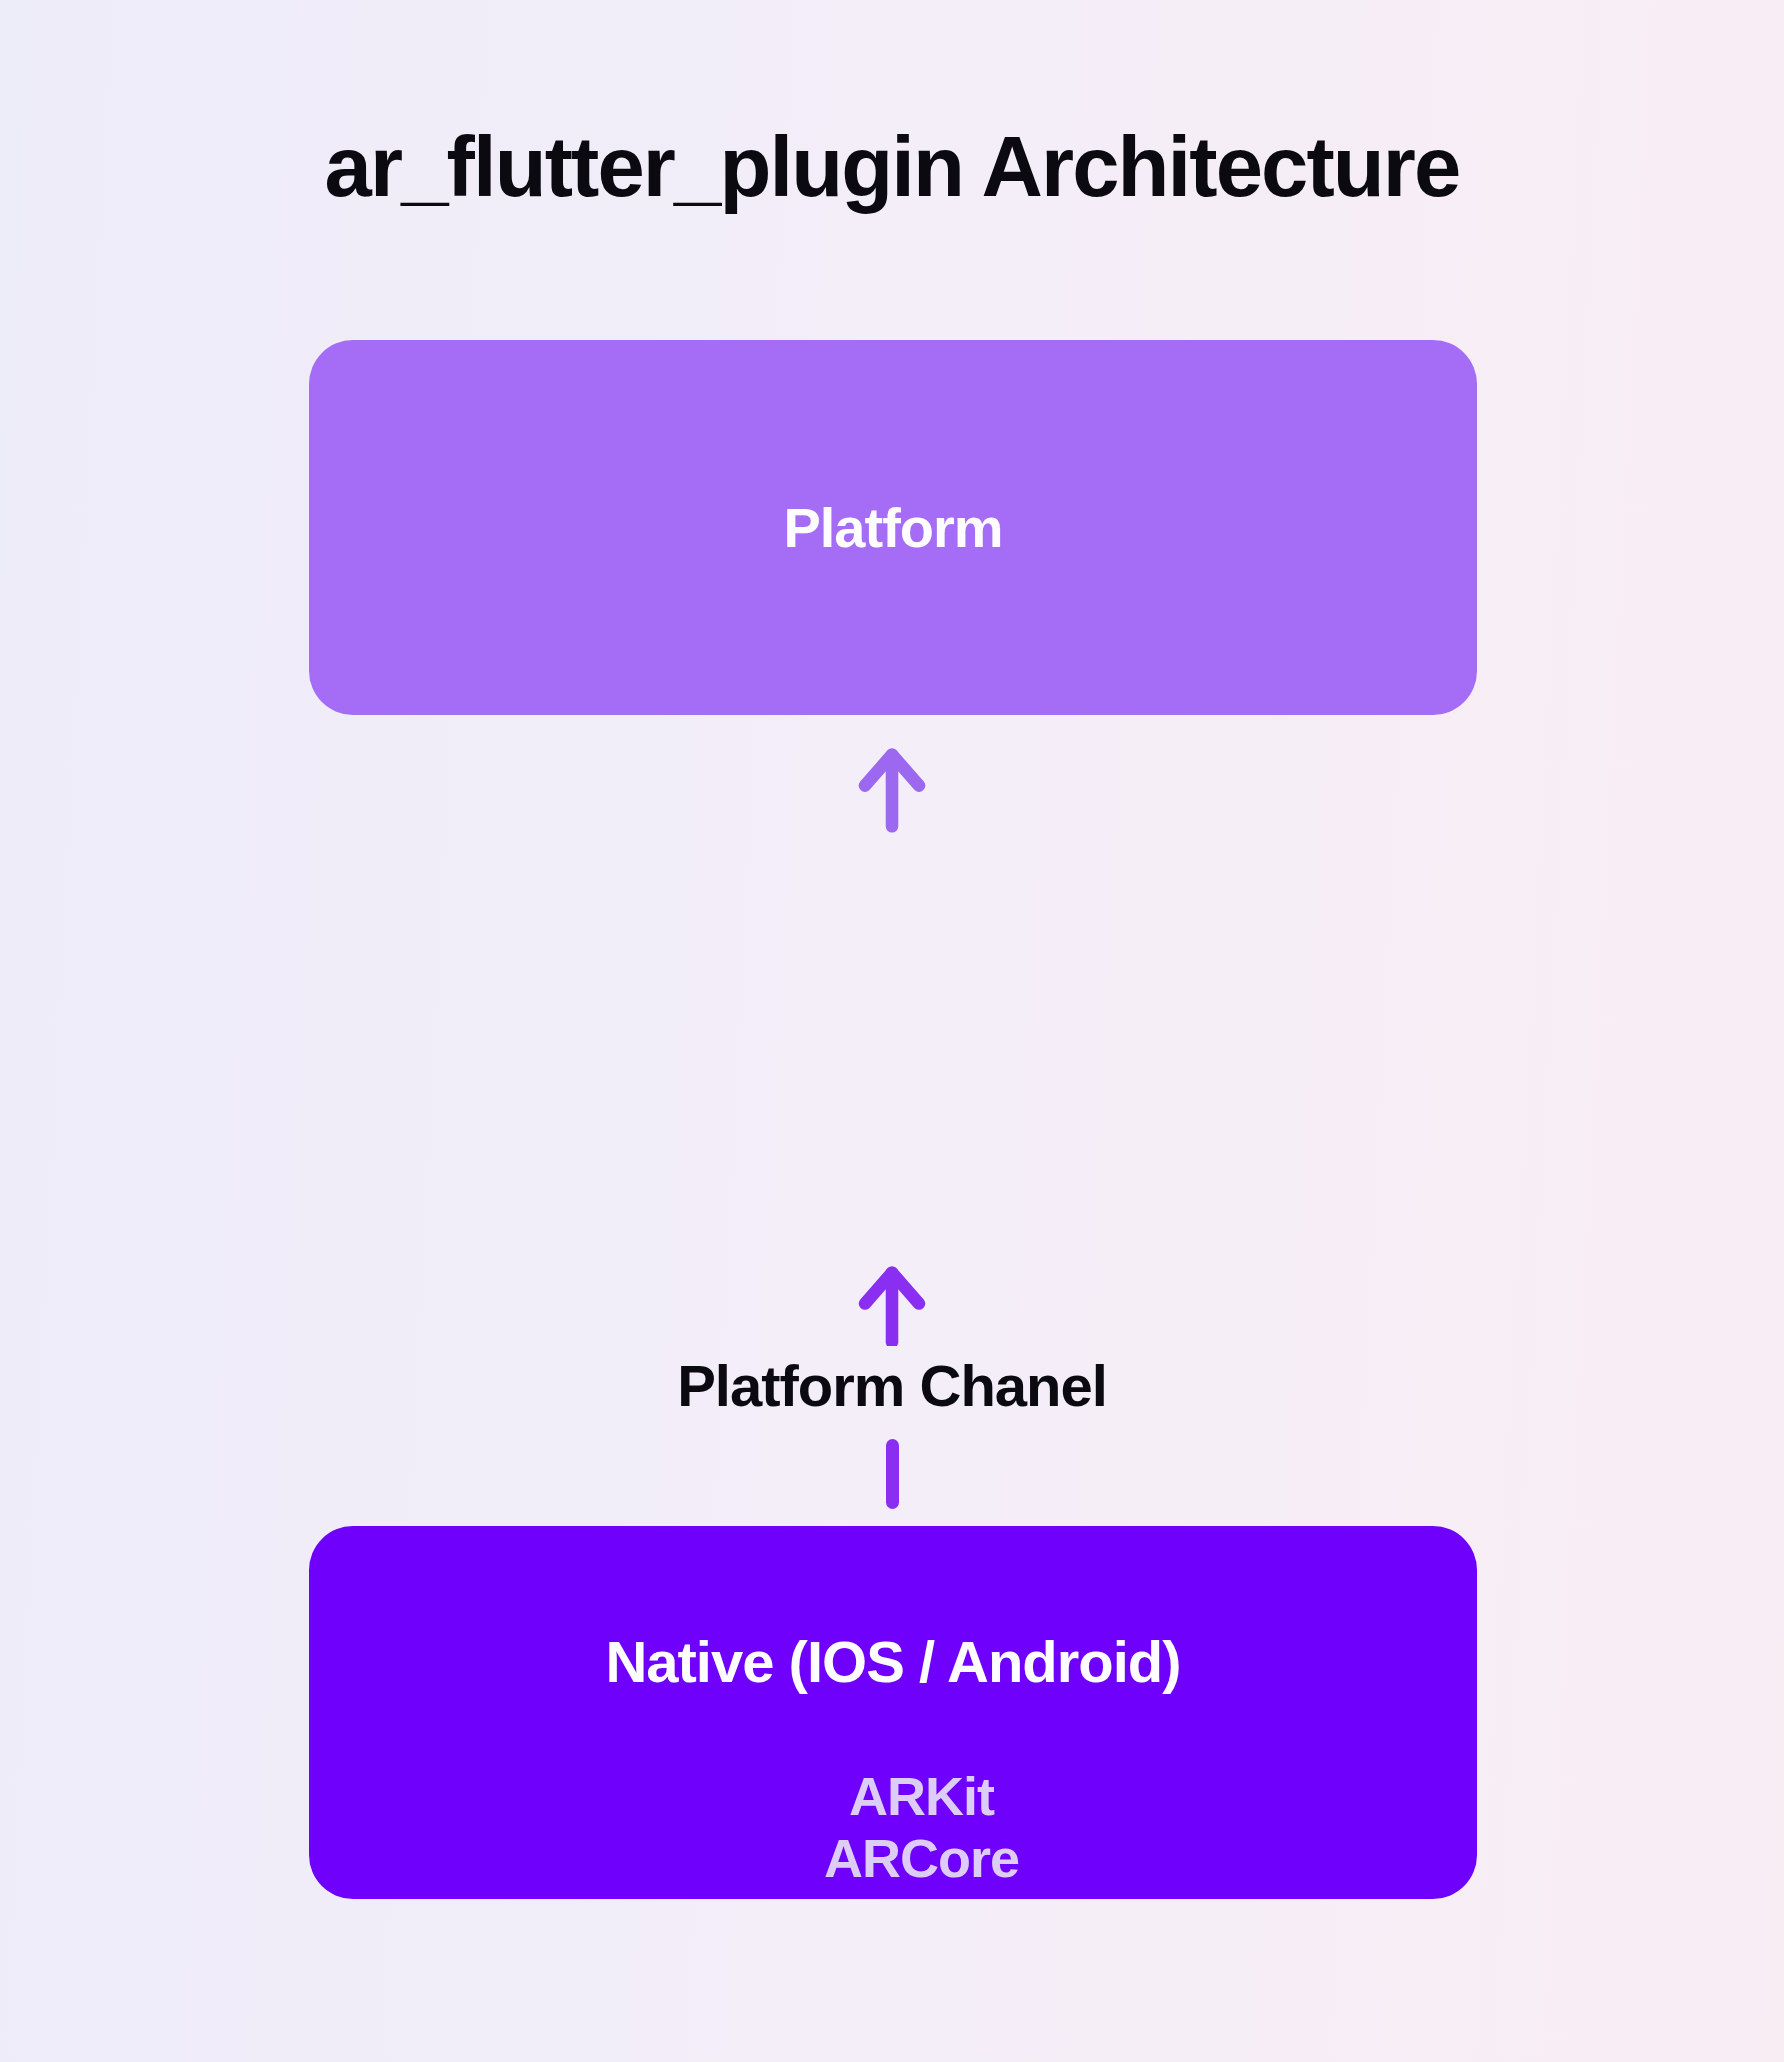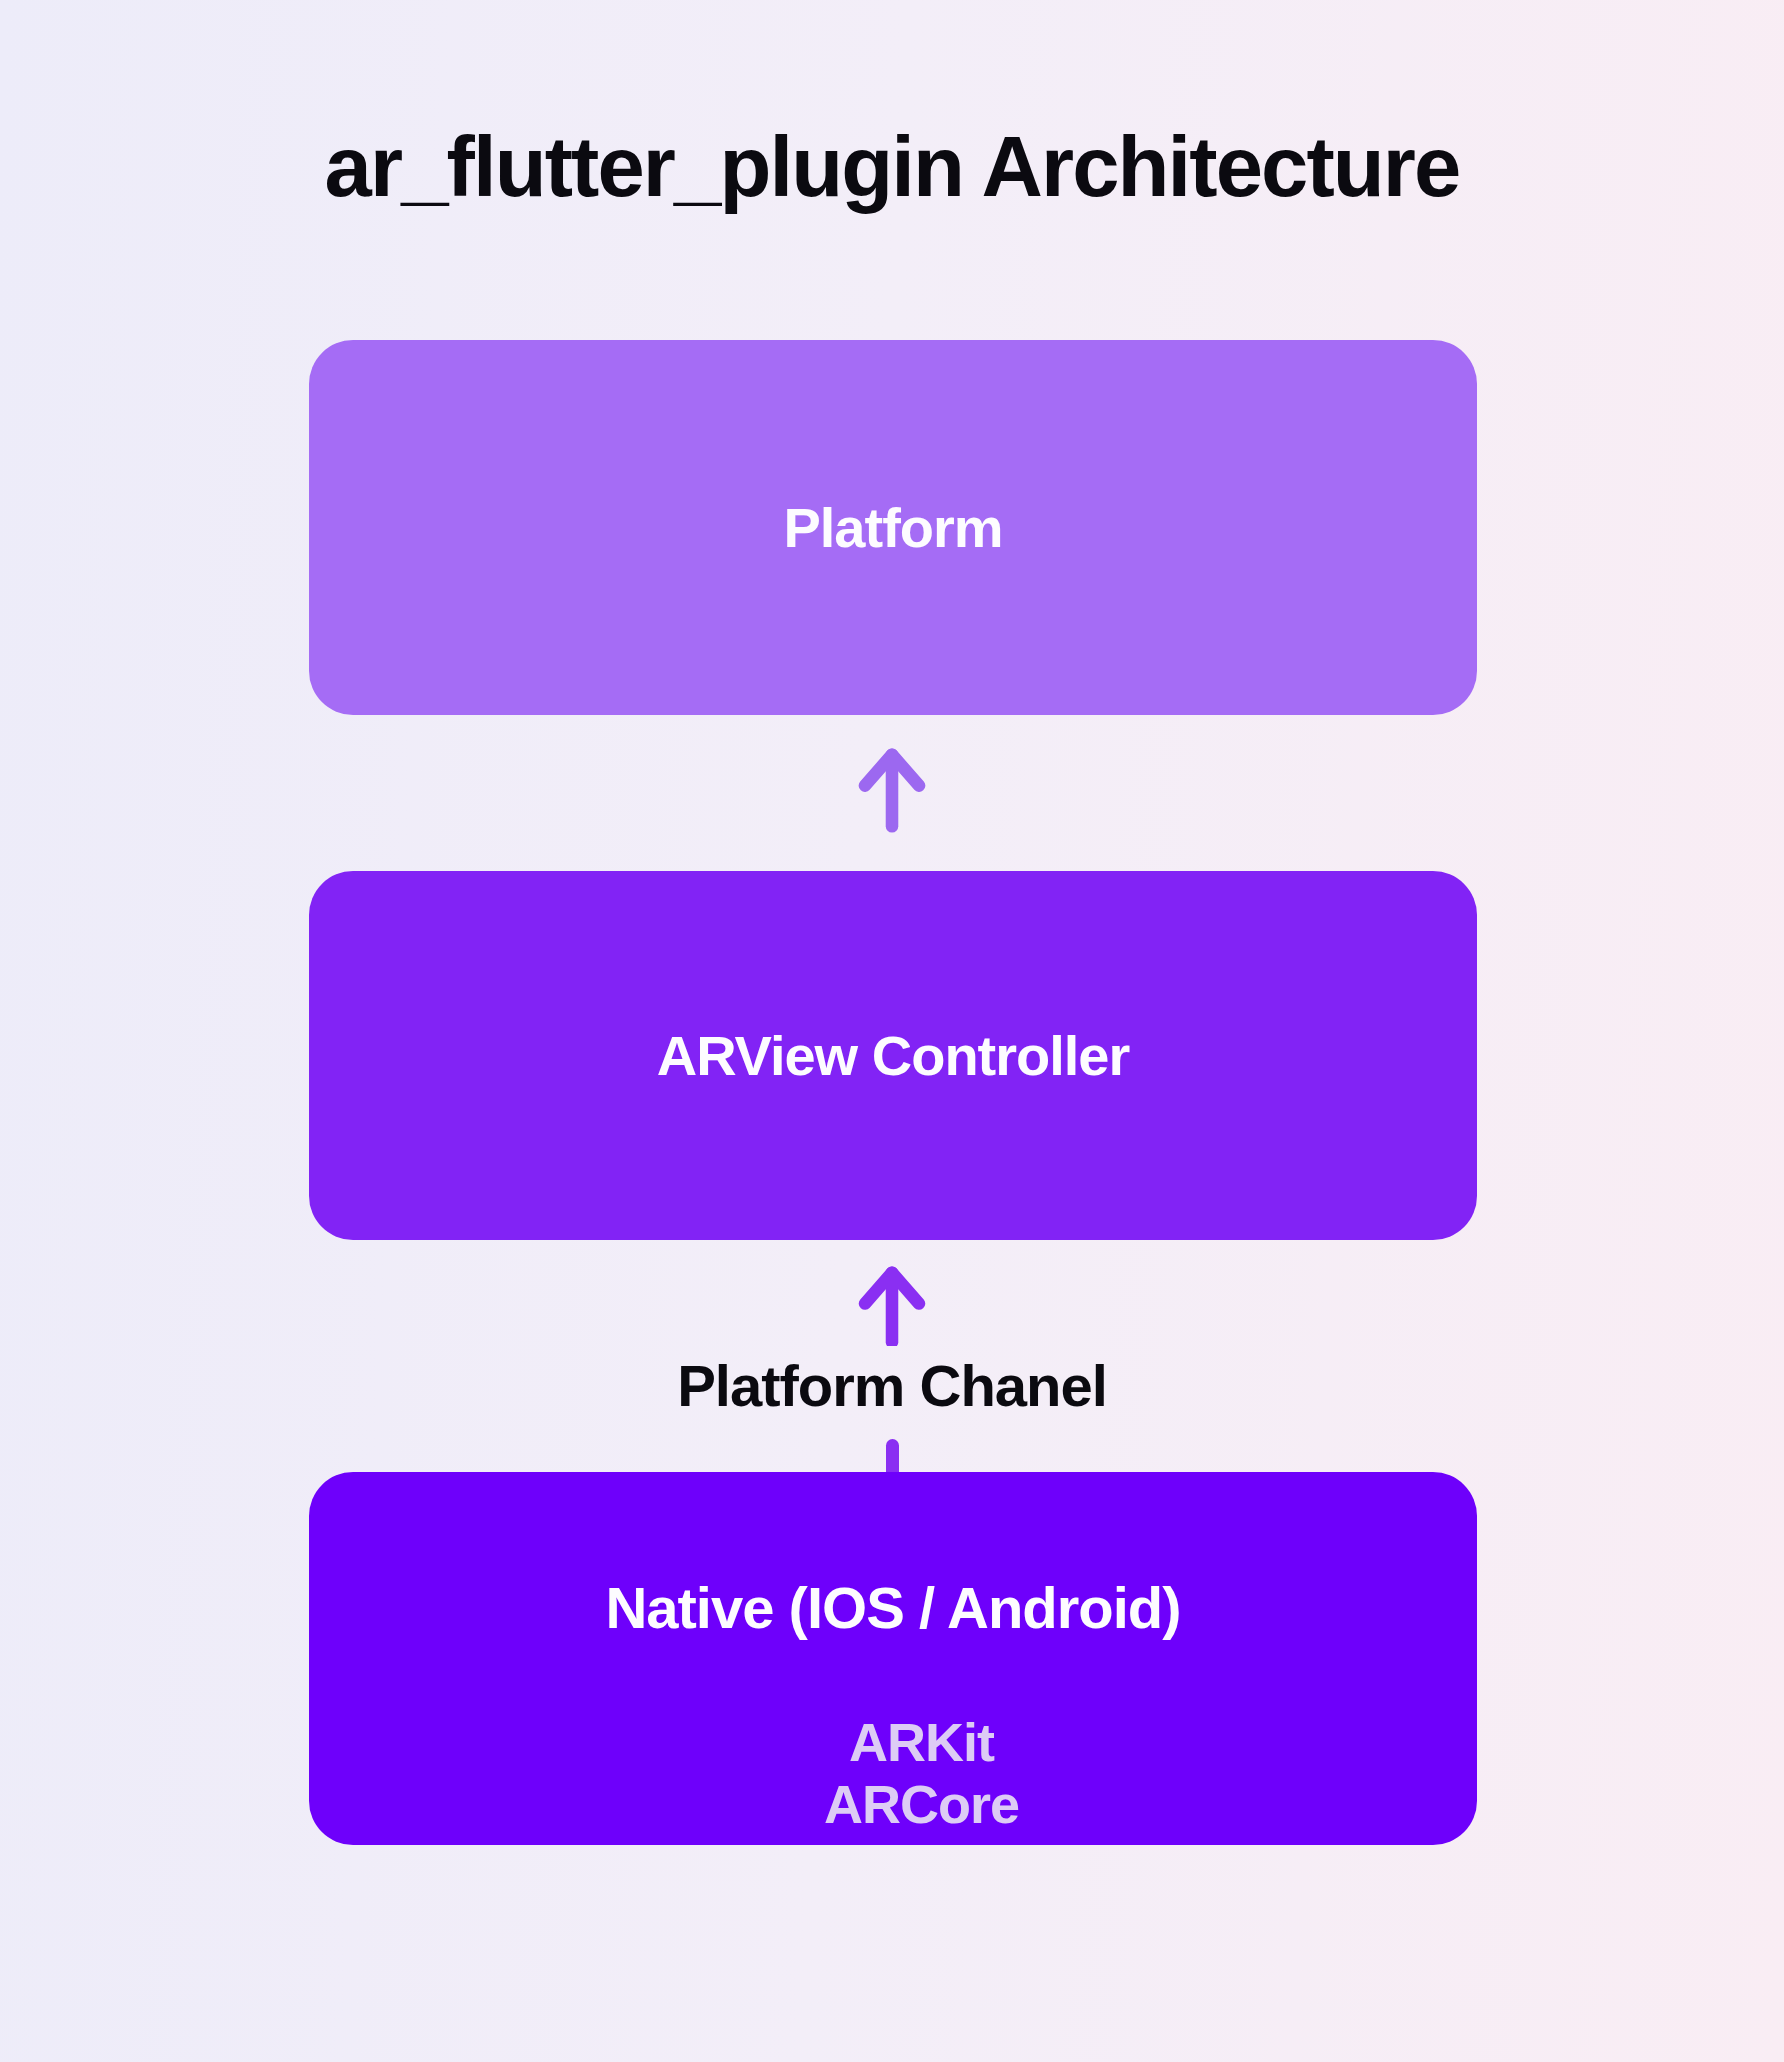--- a/index.html
+++ b/index.html
@@ -49,21 +49,21 @@
     top: 340px;
     height: 375px;
     background: var(--box-flutter);
   }
   .node-arview {
     top: 871px;
     height: 369px;
     background: var(--box-arview);
   }
   .node-native {
-    top: 1472px;
+    top: 1526px;
     height: 373px;
     background: var(--box-native);
     display: block;
   }
   .native-title {
     position: absolute;
     top: 102px;
     left: 0;
     width: 100%;
     text-align: center;
@@ -130,23 +130,20 @@
   </div>
 
   <svg class="arrow-svg arrow-1" viewBox="0 0 120 96">
     <g class="stroke" fill="none" stroke-width="13" stroke-linecap="round">
       <line x1="60" y1="86" x2="60" y2="14"></line>
       <line x1="60" y1="12" x2="32" y2="44"></line>
       <line x1="60" y1="12" x2="88" y2="44"></line>
     </g>
   </svg>
 
-  <div class="node node-arview">
-    <div class="node-label">ARView Controller</div>
-  </div>
 
   <svg class="arrow-svg arrow-2" viewBox="0 0 120 84">
     <g class="stroke" fill="none" stroke-width="13" stroke-linecap="round">
       <line x1="60" y1="80" x2="60" y2="10"></line>
       <line x1="60" y1="8" x2="32" y2="40"></line>
       <line x1="60" y1="8" x2="88" y2="40"></line>
     </g>
   </svg>
 
   <div class="platform-label">Platform Chanel</div>

